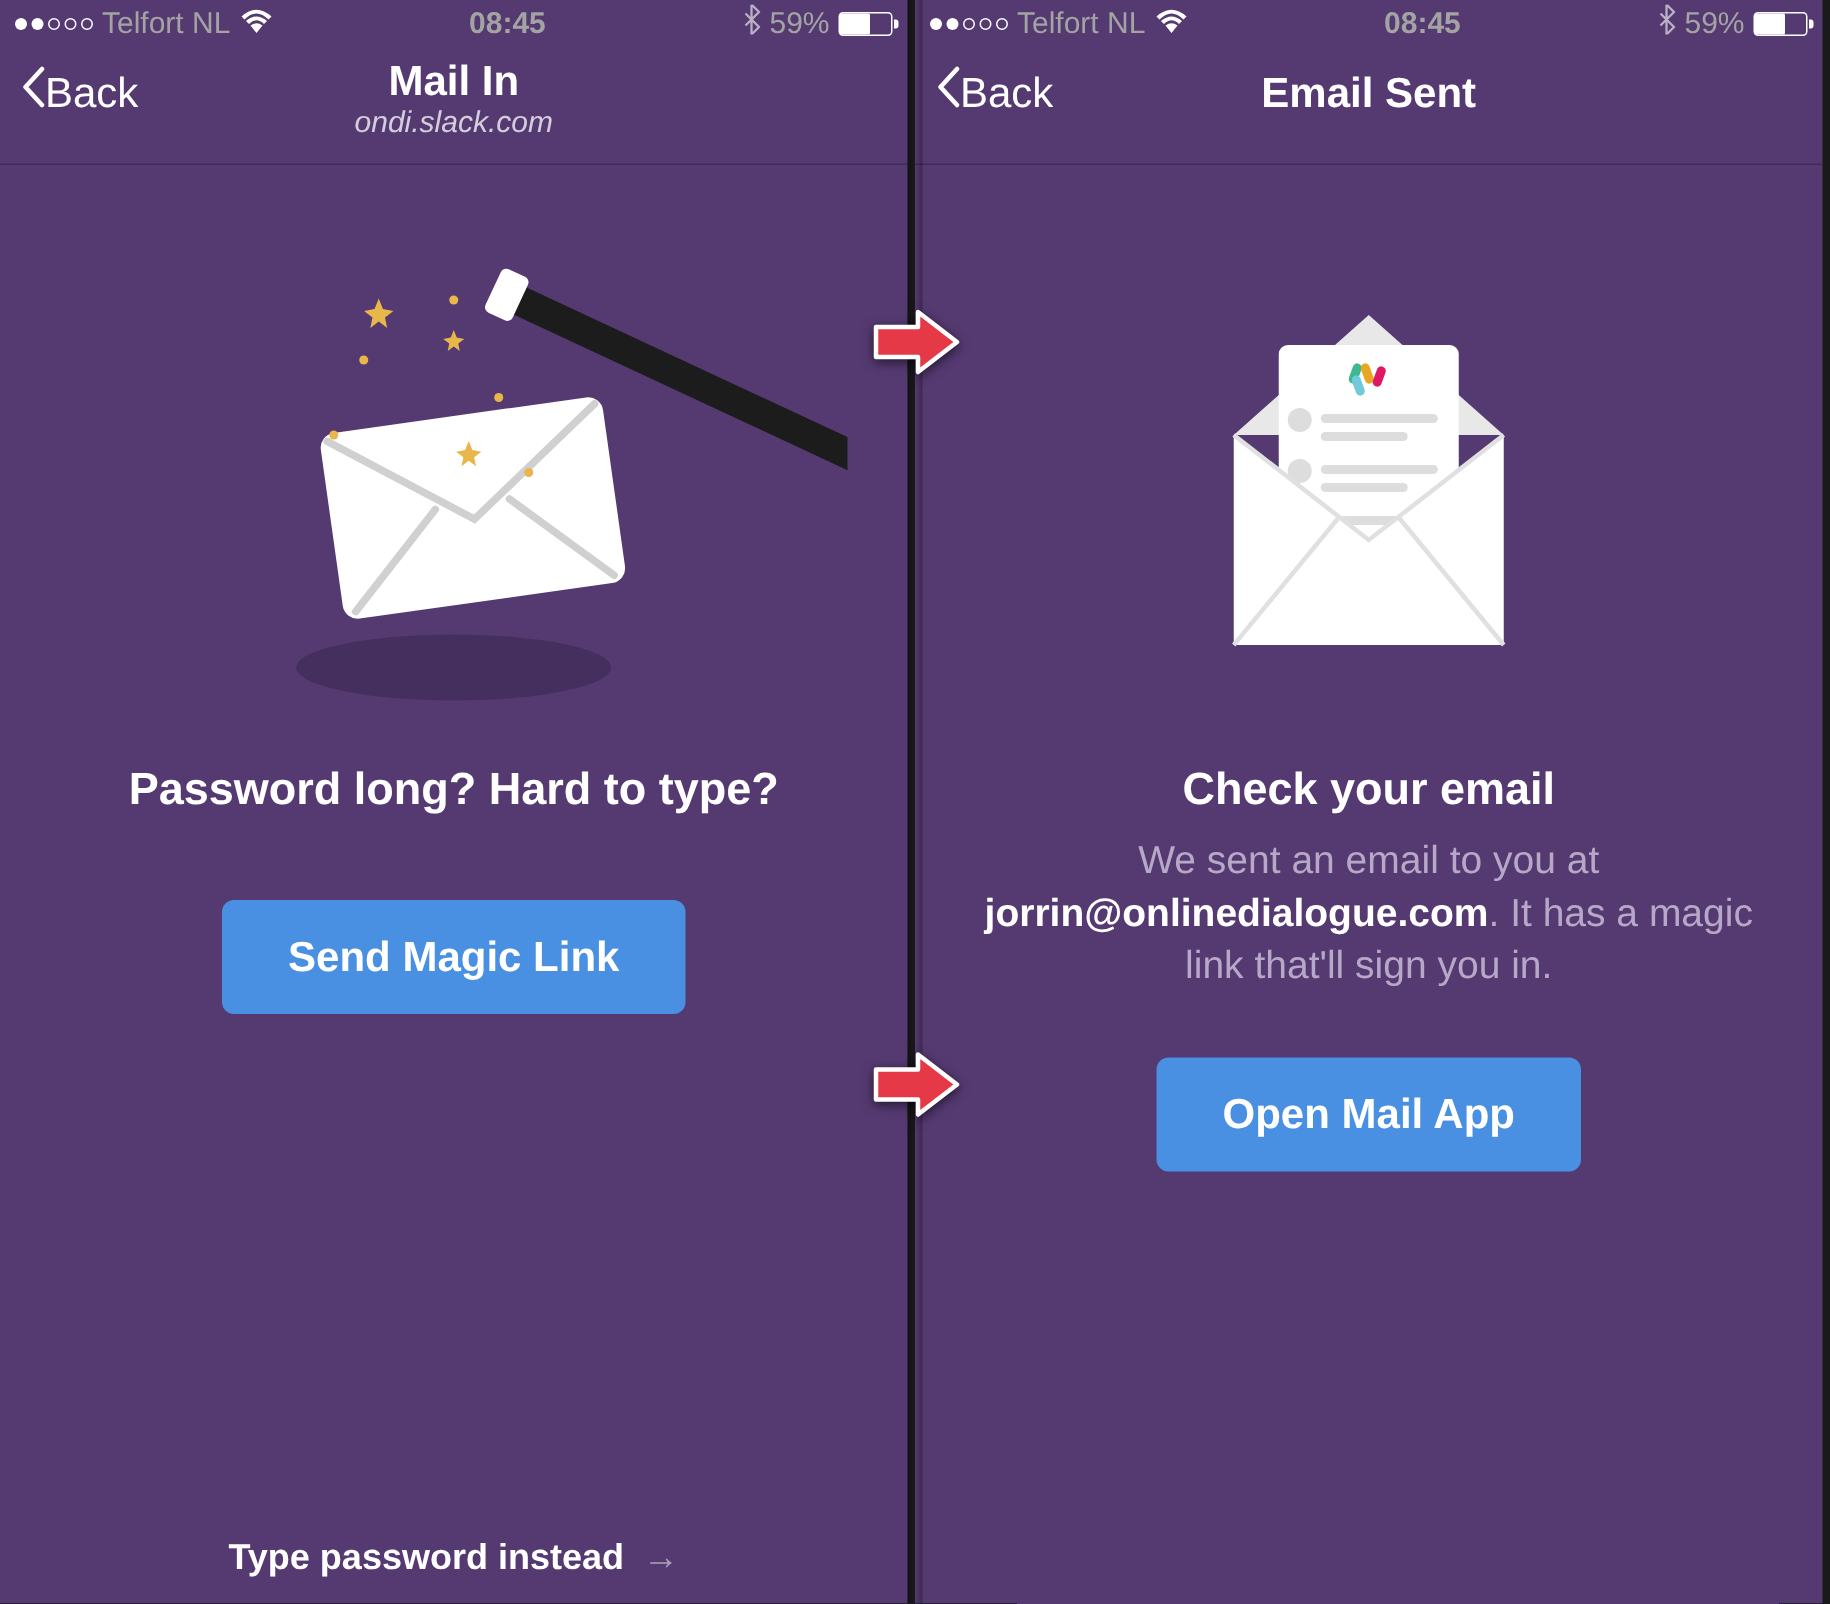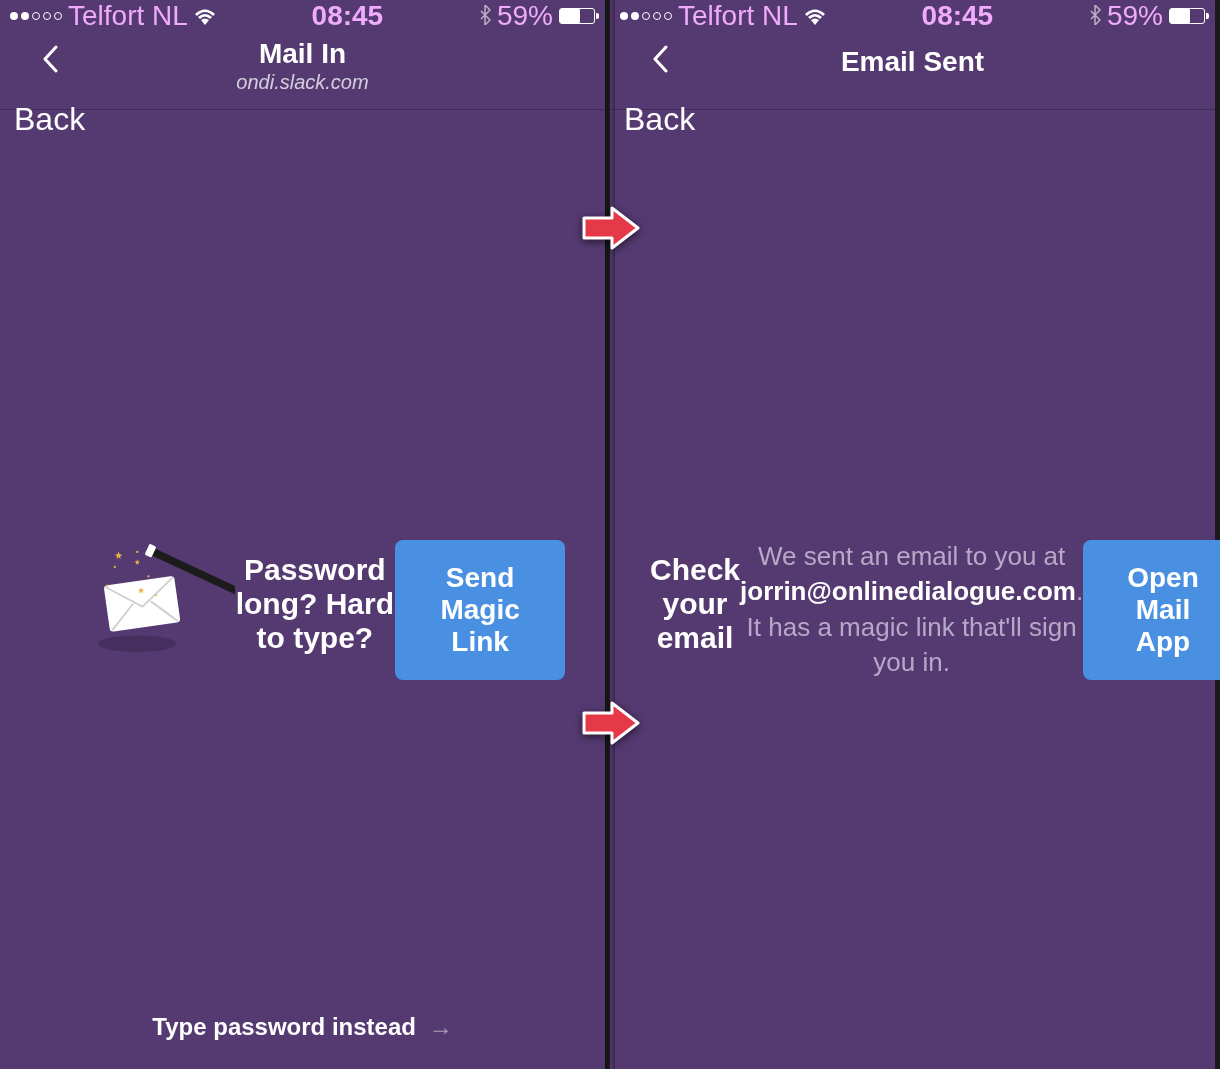--- a/index.html
+++ b/index.html
@@ -34,22 +34,22 @@
     width: 10px;
     background: linear-gradient(90deg, rgba(0,0,0,0.3), rgba(0,0,0,0), rgba(0,0,0,0.3));
     z-index: 5;
   }
   .status-bar {
     height: 32px;
     display: flex;
     justify-content: space-between;
     align-items: center;
     padding: 4px 10px;
-    color: #f0abfc;
-    font-size: 28px;
+    color: #a3a3a3;
+    font-size: 20px;
     font-weight: 500;
   }
   .status-left, .status-right { display: flex; align-items: center; gap: 6px; }
   .dots { display: flex; gap: 3px; align-items: center; }
   .dot { width: 8px; height: 8px; border-radius: 50%; background: #fff; }
   .dot.empty { background: transparent; border: 1px solid #fff; }
   .battery {
     width: 36px; height: 16px;
     border: 1.5px solid #fff;
     border-radius: 3px;
@@ -71,38 +71,38 @@
     display: flex;
     align-items: flex-start;
     padding: 6px 14px 0 14px;
     position: relative;
     border-bottom: 1px solid rgba(0,0,0,0.25);
   }
   .back-btn {
     display: flex;
     align-items: center;
     color: #fff;
-    font-size: 32px;
+    font-size: 28px;
     font-weight: 400;
-    gap: 20px;
+    gap: 0;
     margin-top: 6px;
-    flex-direction: column;
   }
   .nav-center {
     position: absolute;
     left: 0; right: 0;
     text-align: center;
     color: #fff;
     pointer-events: none;
   }
   .nav-title { font-size: 28px; font-weight: 700; }
   .nav-subtitle { font-size: 20px; color: rgba(255,255,255,0.75); margin-top: 1px; font-style: italic; }
   .content {
     flex: 1;
     display: flex;
+    flex-direction: column;
     align-items: center;
     padding: 40px 40px 0 40px;
     color: #fff;
     text-align: center;
   }
   .illus {
     width: 100%;
     height: 330px;
     position: relative;
     margin-bottom: 30px;
@@ -115,31 +115,32 @@
   }
   .subtext {
     font-size: 26px;
     font-weight: 400;
     color: #B8A8C8;
     line-height: 1.35;
     max-width: 520px;
   }
   .subtext .bold-white { color: #fff; font-weight: 600; margin-top: 42px; }
   .primary-btn {
+    margin-top: 44px;
     background: #4A90E2;
     color: #fff;
     font-size: 28px;
     font-weight: 600;
     padding: 22px 44px;
     border-radius: 8px;
     border: none;
   }
   .footer-link {
     position: absolute;
-    bottom: 28px;
+    bottom: 16px;
     left: 0; right: 0;
     text-align: center;
     color: #fff;
     font-size: 24px;
     font-weight: 600;
   }
   .footer-link .arrow { color: rgba(255,255,255,0.5); margin-left: 6px; }
   .transition-arrow {
     position: absolute;
     left: 582px;

